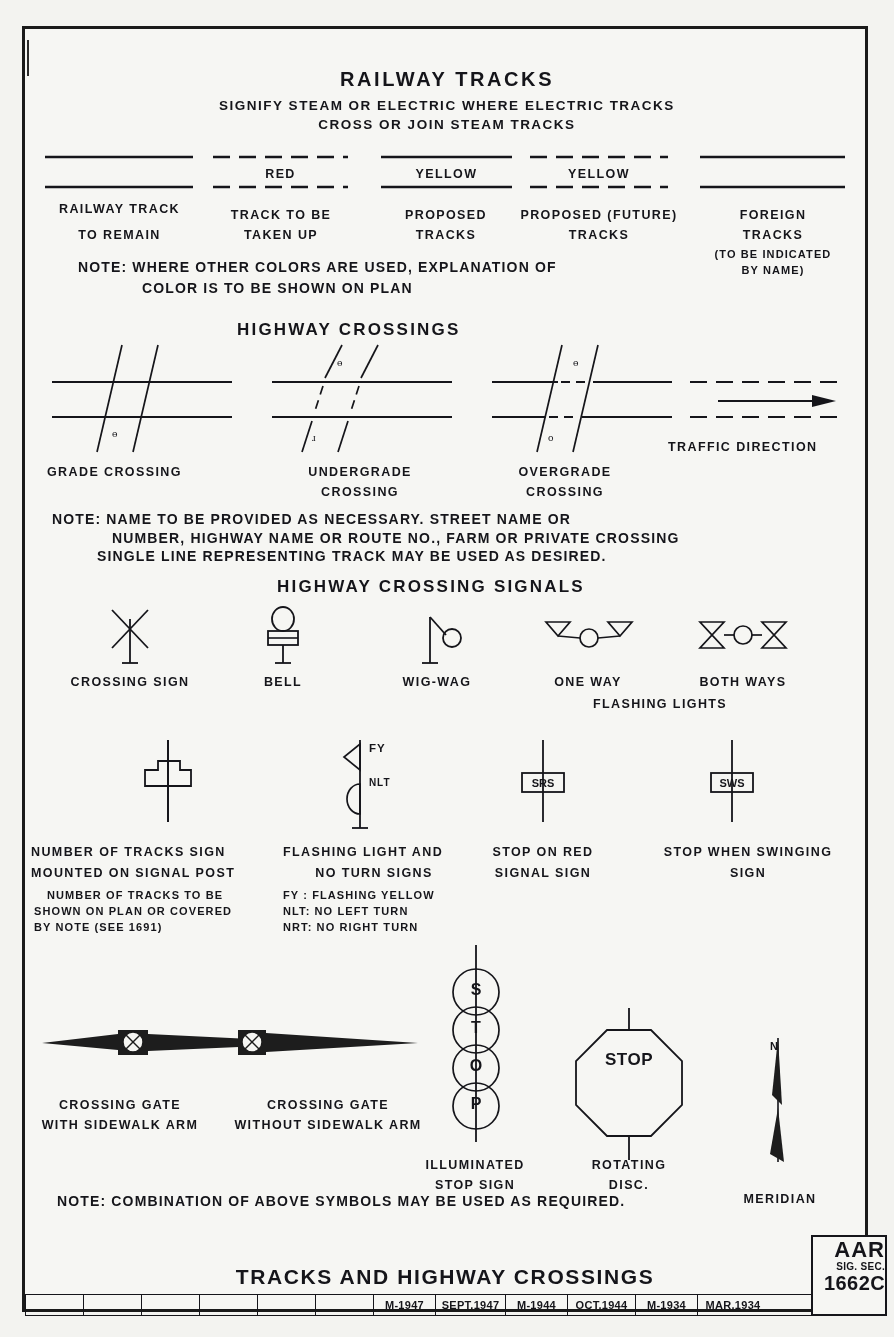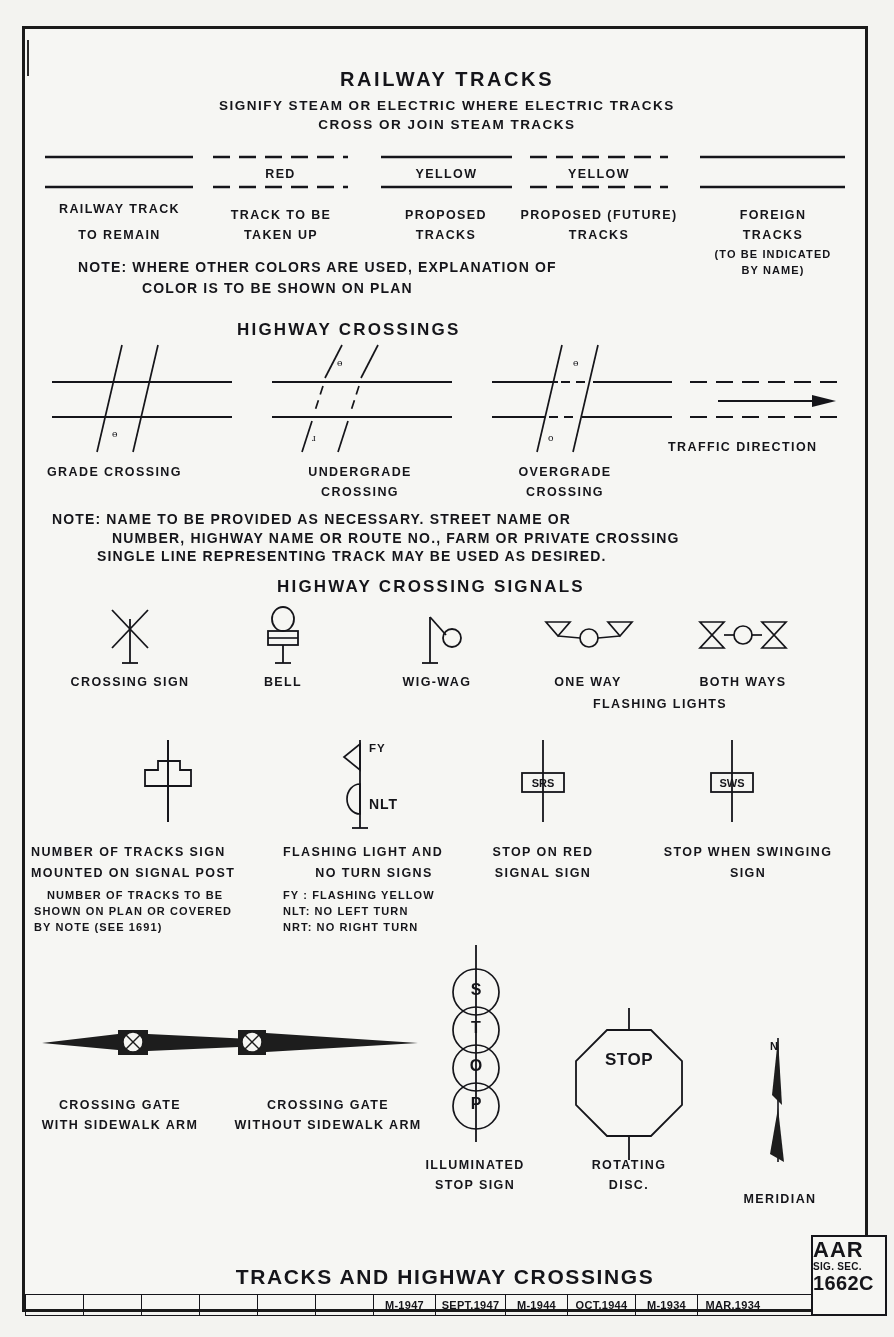--- a/index.html
+++ b/index.html
@@ -64,21 +64,21 @@
     border-right:1.6px solid #15151a;
     display:flex;align-items:center;justify-content:center;
     font-size:11px;font-weight:700;letter-spacing:.3px;
     box-sizing:border-box;height:100%;
   }
   .revcell:last-child{border-right:none;}
   .aarbox{
     position:absolute;left:786px;top:3px;width:76px;height:81px;
     border:2.2px solid #15151a;box-sizing:border-box;
     background:#f6f6f3;
-    display:flex;flex-direction:column;align-items:flex-start;justify-content:flex-start;
+    display:flex;flex-direction:column;align-items:flex-end;justify-content:flex-start;
   }
   .aar{font-size:22px;font-weight:700;letter-spacing:1px;line-height:1.05;margin-top:1px;}
   .sigsec{font-size:10px;font-weight:700;letter-spacing:.3px;}
   .aarnum{font-size:20px;font-weight:700;letter-spacing:.4px;line-height:1;margin-top:1px;}
 </style>
 </head>
 <body>
 
 <div class="sheet">
   <div class="frame"></div>
@@ -249,21 +249,21 @@
       <rect class="ln" x="522" y="33" width="42" height="19" stroke-width="1.8" fill="#f6f6f3"></rect>
     </g>
 
     <g>
       <line class="ln" x1="732" y1="0" x2="732" y2="82" stroke-width="1.8"></line>
       <rect class="ln" x="711" y="33" width="42" height="19" stroke-width="1.8" fill="#f6f6f3"></rect>
     </g>
   </svg>
 
   <div class="t" style="left:369px;top:742px;font-size:11.5px;letter-spacing:.9px;">FY</div>
-  <div class="t" style="left:369px;top:796px;font-size:14px;letter-spacing:.9px;">NLT</div>
+  <div class="t" style="left:369px;top:777px;font-size:10px;letter-spacing:.9px;">NLT</div>
   <div class="t ctr" style="left:522px;top:777px;width:42px;font-size:11px;letter-spacing:0px;font-weight:700;">SRS</div>
   <div class="t ctr" style="left:711px;top:777px;width:42px;font-size:11px;letter-spacing:0px;font-weight:700;">SWS</div>
 
   <div class="t lbl" style="left:31px;top:845px;">NUMBER OF TRACKS SIGN</div>
   <div class="t lbl" style="left:31px;top:866px;">MOUNTED ON SIGNAL POST</div>
   <div class="t lbl-sm" style="left:47px;top:889px;">NUMBER OF TRACKS TO BE</div>
   <div class="t lbl-sm" style="left:34px;top:905px;">SHOWN ON PLAN OR COVERED</div>
   <div class="t lbl-sm" style="left:34px;top:921px;">BY NOTE (SEE 1691)</div>
 
   <div class="t lbl" style="left:283px;top:845px;">FLASHING LIGHT AND</div>
@@ -330,20 +330,21 @@
   <div class="t lbl ctr" style="left:30px;top:1098px;width:180px;">CROSSING GATE</div>
   <div class="t lbl ctr" style="left:30px;top:1118px;width:180px;">WITH SIDEWALK ARM</div>
   <div class="t lbl ctr" style="left:228px;top:1098px;width:200px;">CROSSING GATE</div>
   <div class="t lbl ctr" style="left:228px;top:1118px;width:200px;">WITHOUT SIDEWALK ARM</div>
   <div class="t lbl ctr" style="left:400px;top:1158px;width:150px;">ILLUMINATED</div>
   <div class="t lbl ctr" style="left:400px;top:1178px;width:150px;">STOP SIGN</div>
   <div class="t lbl ctr" style="left:568px;top:1158px;width:122px;">ROTATING</div>
   <div class="t lbl ctr" style="left:568px;top:1178px;width:122px;">DISC.</div>
   <div class="t lbl ctr" style="left:710px;top:1192px;width:140px;">MERIDIAN</div>
 
+  <div class="t note" style="left:57px;top:1193px;">NOTE:  COMBINATION OF ABOVE SYMBOLS MAY BE USED AS REQUIRED.</div>
 
   <div class="titleblock">
     <div class="subtitle">TRACKS AND HIGHWAY CROSSINGS</div>
     <div class="revrow" id="revrow">
         <div class="revcell" style="width: 58px;"></div>
         <div class="revcell" style="width: 58px;"></div>
         <div class="revcell" style="width: 58px;"></div>
         <div class="revcell" style="width: 58px;"></div>
         <div class="revcell" style="width: 58px;"></div>
         <div class="revcell" style="width: 58px;"></div>

